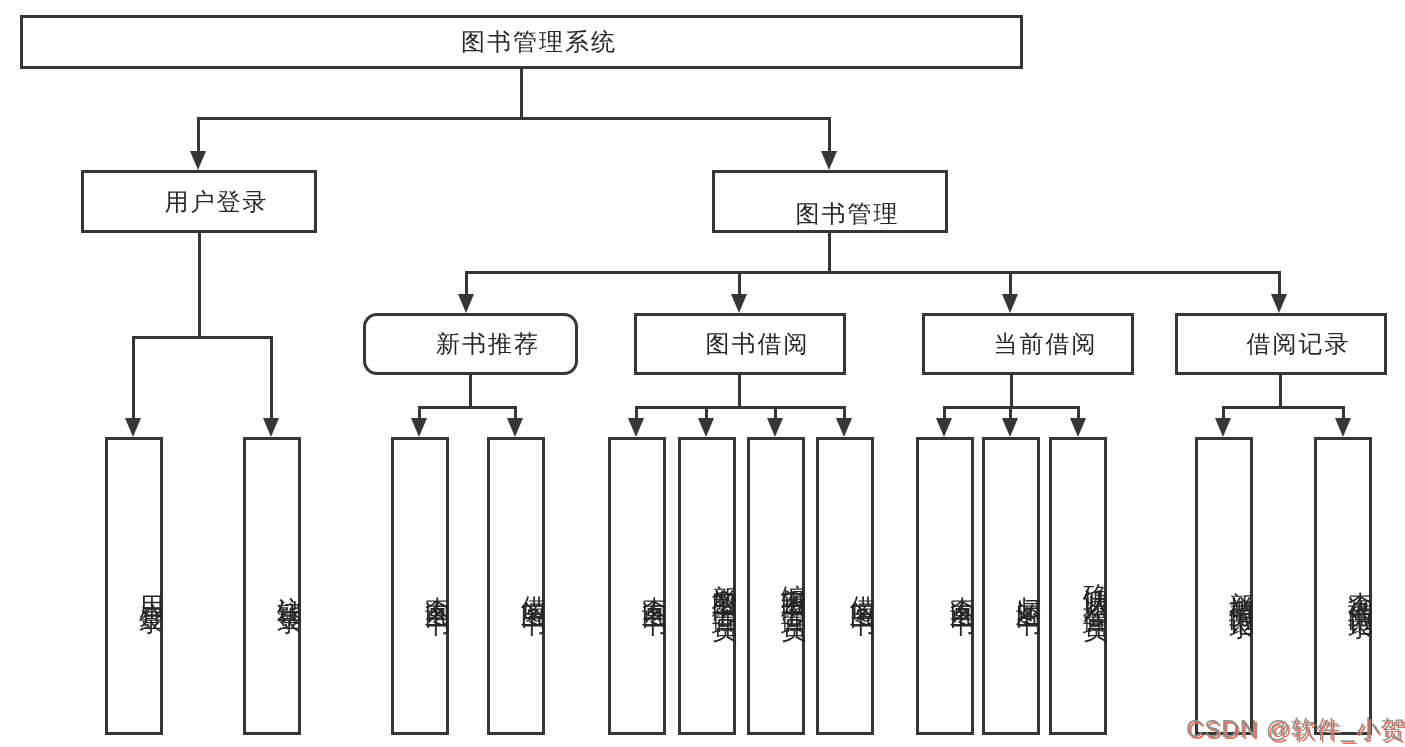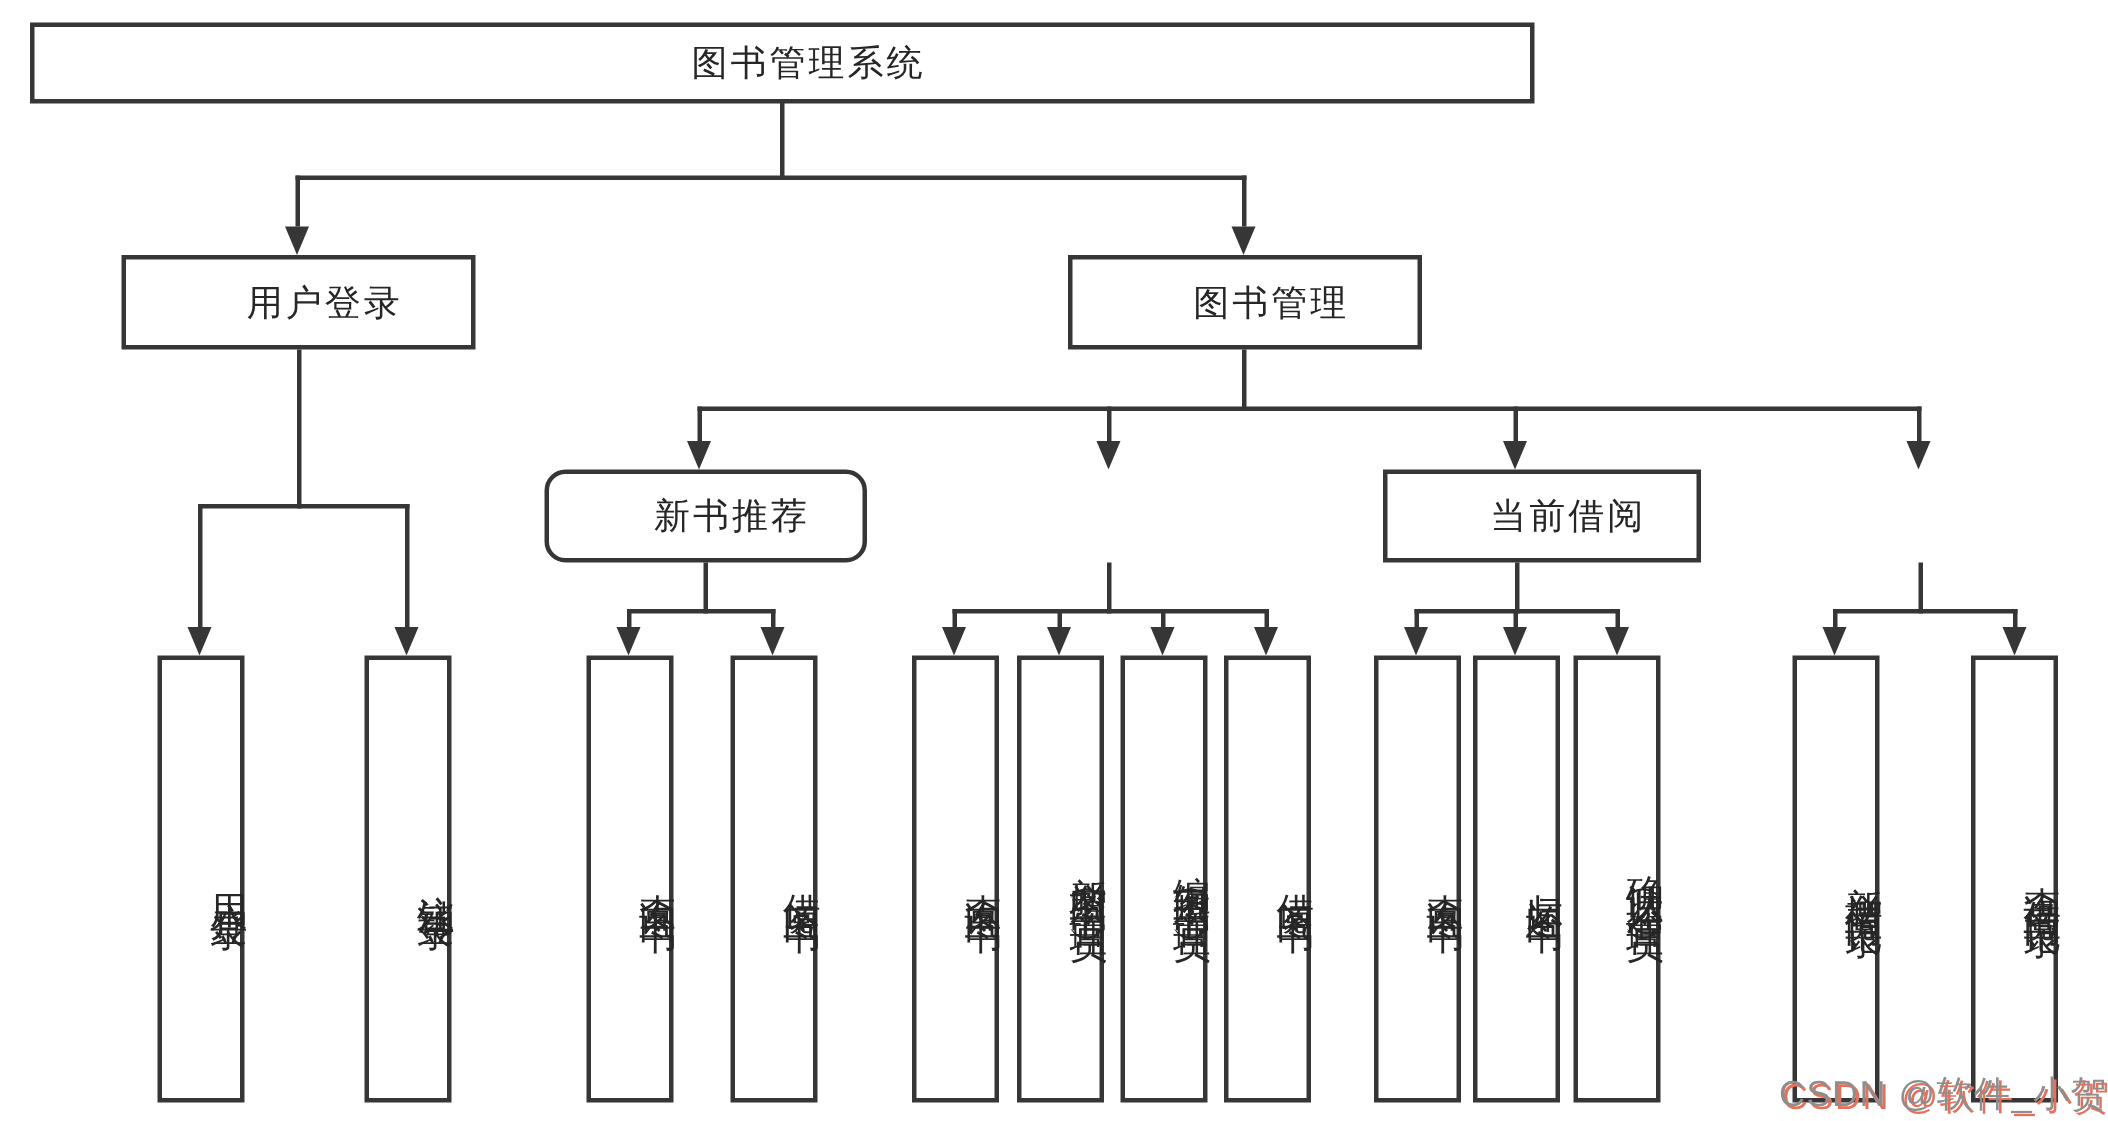--- a/index.html
+++ b/index.html
@@ -43,21 +43,21 @@
   </div>
 
   <div class="vl" style="left:520px;top:68px;height:52px;"></div>
   <div class="hl" style="left:197px;top:117px;width:634px;"></div>
   <div class="arrow" style="left:197px;top:117px;height:34px;"></div>
   <div class="arrow" style="left:828px;top:117px;height:34px;"></div>
 
   <div class="box" style="left:81px;top:170px;width:236px;height:63px;">
     <span>用户登录</span>
   </div>
-  <div class="box" style="left:712px;top:170px;width:236px;height:63px;">
+  <div class="box" style="left:712px;top:170px;width:236px;height:63px;align-items:flex-end;">
     <span>图书管理</span>
   </div>
 
   <div class="vl" style="left:198px;top:233px;height:106px;"></div>
   <div class="hl" style="left:132px;top:336px;width:141px;"></div>
   <div class="arrow" style="left:132px;top:336px;height:82px;"></div>
   <div class="arrow" style="left:270px;top:336px;height:82px;"></div>
 
   <div class="box vbox" style="left:105px;top:437px;width:58px;height:298px;">
     <span>用户登录</span>
@@ -69,22 +69,28 @@
   <div class="vl" style="left:828px;top:233px;height:41px;"></div>
   <div class="hl" style="left:465px;top:271px;width:816px;"></div>
   <div class="arrow" style="left:465px;top:271px;height:23px;"></div>
   <div class="arrow" style="left:738px;top:271px;height:23px;"></div>
   <div class="arrow" style="left:1009px;top:271px;height:23px;"></div>
   <div class="arrow" style="left:1278px;top:271px;height:23px;"></div>
 
   <div class="box" style="left:363px;top:313px;width:215px;height:62px;border-radius:14px;">
     <span>新书推荐</span>
   </div>
+  <div class="box" style="left:634px;top:313px;width:212px;height:62px;">
+    <span>图书借阅</span>
+  </div>
   <div class="box" style="left:922px;top:313px;width:212px;height:62px;">
     <span>当前借阅</span>
+  </div>
+  <div class="box" style="left:1175px;top:313px;width:212px;height:62px;">
+    <span>借阅记录</span>
   </div>
 
   <div class="vl" style="left:469px;top:375px;height:34px;"></div>
   <div class="hl" style="left:418px;top:406px;width:99px;"></div>
   <div class="arrow" style="left:418px;top:406px;height:12px;"></div>
   <div class="arrow" style="left:514px;top:406px;height:12px;"></div>
   <div class="box vbox" style="left:391px;top:437px;width:58px;height:298px;">
     <span>查询图书</span>
   </div>
   <div class="box vbox" style="left:487px;top:437px;width:58px;height:298px;">

